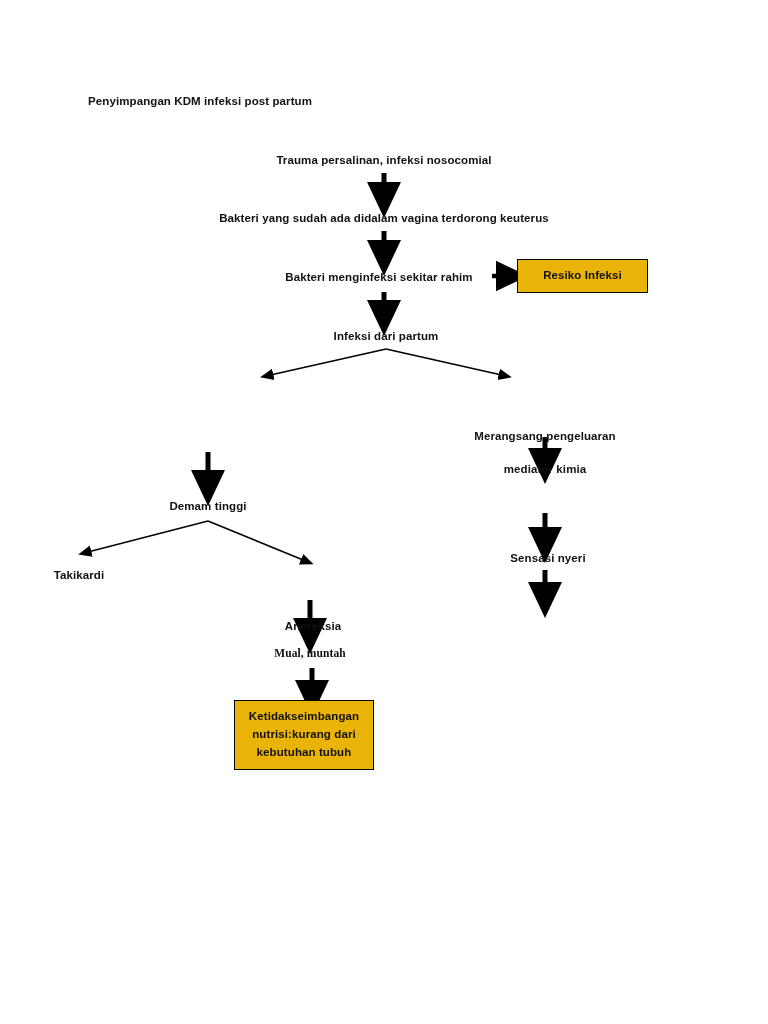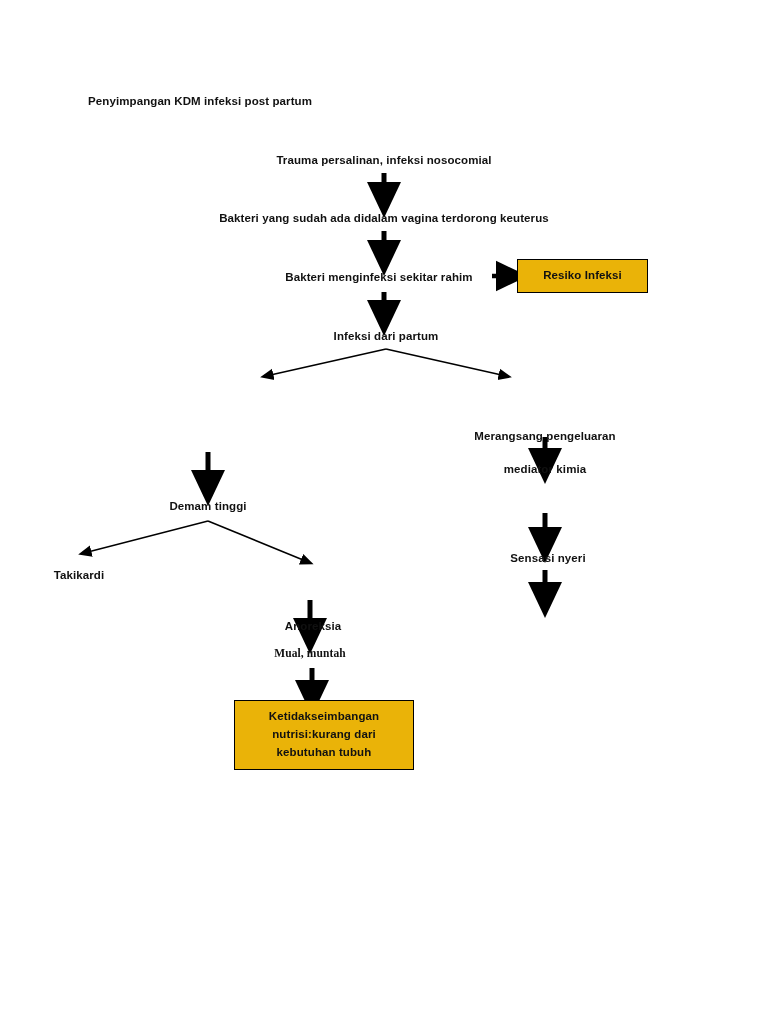--- a/index.html
+++ b/index.html
@@ -127,21 +127,21 @@
 
 
   <div class="node" style="left:148px; top:498px; width:120px;">Demam tinggi</div>
 
   <div class="node" style="left:24px; top:567px; width:110px;">Takikardi</div>
 
   <div class="node" style="left:258px; top:572px; width:110px;margin-top:46px;">Anoreksia</div>
 
   <div class="node" style="left:250px; top:645px; width:120px;font-family:Liberation Serif, serif;">Mual, muntah</div>
 
-  <div class="boxnode" style="left:234px; top:700px; width:180px; height:70px;">
+  <div class="boxnode" style="left:234px; top:700px; width:140px; height:70px;">
     <span>Ketidakseimbangan
 nutrisi:kurang dari
 kebutuhan tubuh</span>
   </div>
 
   <div class="node" style="left:455px; top:384px; width:180px;margin-top:44px;">Merangsang pengeluaran
 
 mediator kimia</div>
 
 

